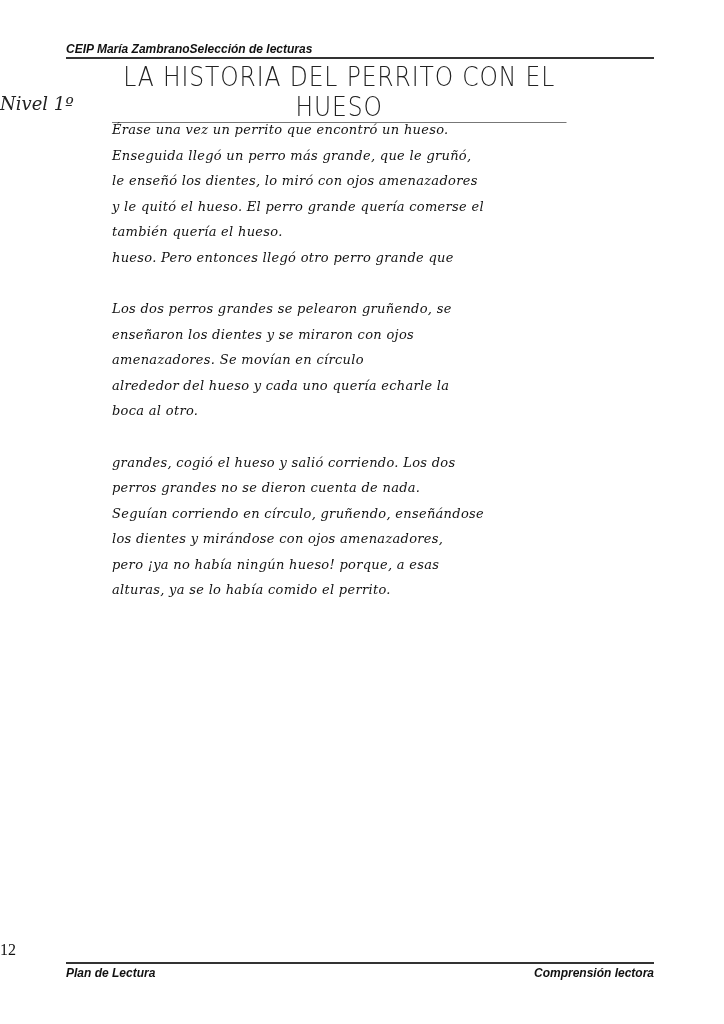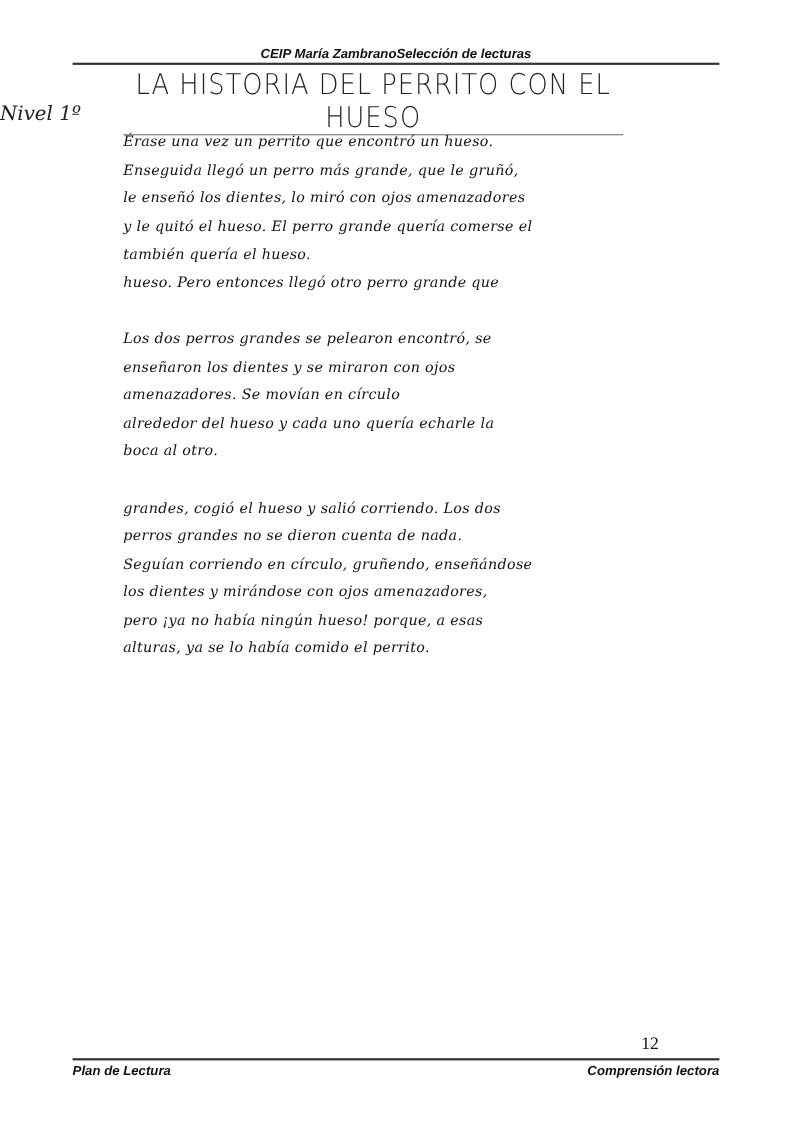--- a/index.html
+++ b/index.html
@@ -1,24 +1,24 @@
 <!DOCTYPE html>
 <html><head>
   <meta charset="utf-8">
   <style>
     html, body { margin: 0; padding: 0; background: #ffffff; }
     body { width: 724px; height: 1024px; position: relative; overflow: hidden; color: #111; }
-    .hdr { position: absolute; left: 66px; right: 70px; top: 34px; height: 22px; border-bottom: 2px solid #333; display: flex; justify-content: center; align-items: flex-end; font-family: "Liberation Sans", sans-serif; font-weight: bold; font-style: italic; font-size: 12px; padding-bottom: 1px; }
+    .hdr { position: absolute; left: 66px; right: 70px; top: 34px; height: 22px; border-bottom: 2px solid #333; display: flex; justify-content: flex-start; align-items: flex-end; font-family: "Liberation Sans", sans-serif; font-weight: bold; font-style: italic; font-size: 12px; padding-bottom: 1px; }
     .title { position: absolute; left: 112px; top: 62px; width: 505px; text-align: center; font-family: "DejaVu Sans", sans-serif; font-weight: 200; font-size: 26px; letter-spacing: 1px; border-bottom: 1px solid #777; line-height: 30px; color: #222; transform: scaleX(0.9); transform-origin: left; }
     .level { position: absolute; left: 0; width: 724px; top: 93px; font-family: "DejaVu Serif", serif; font-style: italic; font-size: 18px; color: #222; padding-left: 0px; }
     .body { position: absolute; left: 112px; top: 117px; width: 560px; font-family: "DejaVu Serif", serif; font-style: italic; font-size: 13px; line-height: 25.5px; color: #111; letter-spacing: 0.3px; }
     .para { margin: 0; }
     .line { display: block; white-space: nowrap; }
     .gap { height: 26px; }
-    .pnum { position: absolute; left: 0; width: 599px; text-align: right; top: 941px; font-family: "Liberation Serif", serif; font-size: 16px; }
+    .pnum { position: absolute; left: 0; width: 599px; text-align: left; top: 941px; font-family: "Liberation Serif", serif; font-size: 16px; }
     .ftr { position: absolute; left: 66px; right: 70px; top: 962px; border-top: 2px solid #333; display: flex; justify-content: space-between; font-family: "Liberation Sans", sans-serif; font-weight: bold; font-style: italic; font-size: 12px; padding-top: 2px; }
   </style>
 </head>
 <body>
 
 <div class="hdr">
   <span>CEIP María Zambrano</span>
   <span>Selección de lecturas</span>
 </div>
 
@@ -29,21 +29,21 @@
   <div class="para">
     <span class="line">Érase una vez un perrito que encontró un hueso.</span>
     <span class="line">Enseguida llegó un perro más grande, que le gruñó,</span>
     <span class="line">le enseñó los dientes, lo miró con ojos amenazadores</span>
     <span class="line">y le quitó el hueso. El perro grande quería comerse el</span>
     <span class="line">también quería el hueso.</span>
     <span class="line">hueso. Pero entonces llegó otro perro grande que</span>
   </div>
   <div class="gap"></div>
   <div class="para">
-    <span class="line">Los dos perros grandes se pelearon encontró, se</span>
+    <span class="line">Los dos perros grandes se pelearon gruñendo, se</span>
     <span class="line">enseñaron los dientes y se miraron con ojos</span>
     <span class="line">amenazadores. Se movían en círculo</span>
     <span class="line">alrededor del hueso y cada uno quería echarle la</span>
     <span class="line">boca al otro.</span>
   </div>
   <div class="gap"></div>
   <div class="para">
     <span class="line">grandes, cogió el hueso y salió corriendo. Los dos</span>
     <span class="line">perros grandes no se dieron cuenta de nada.</span>
     <span class="line">Seguían corriendo en círculo, gruñendo, enseñándose</span>

